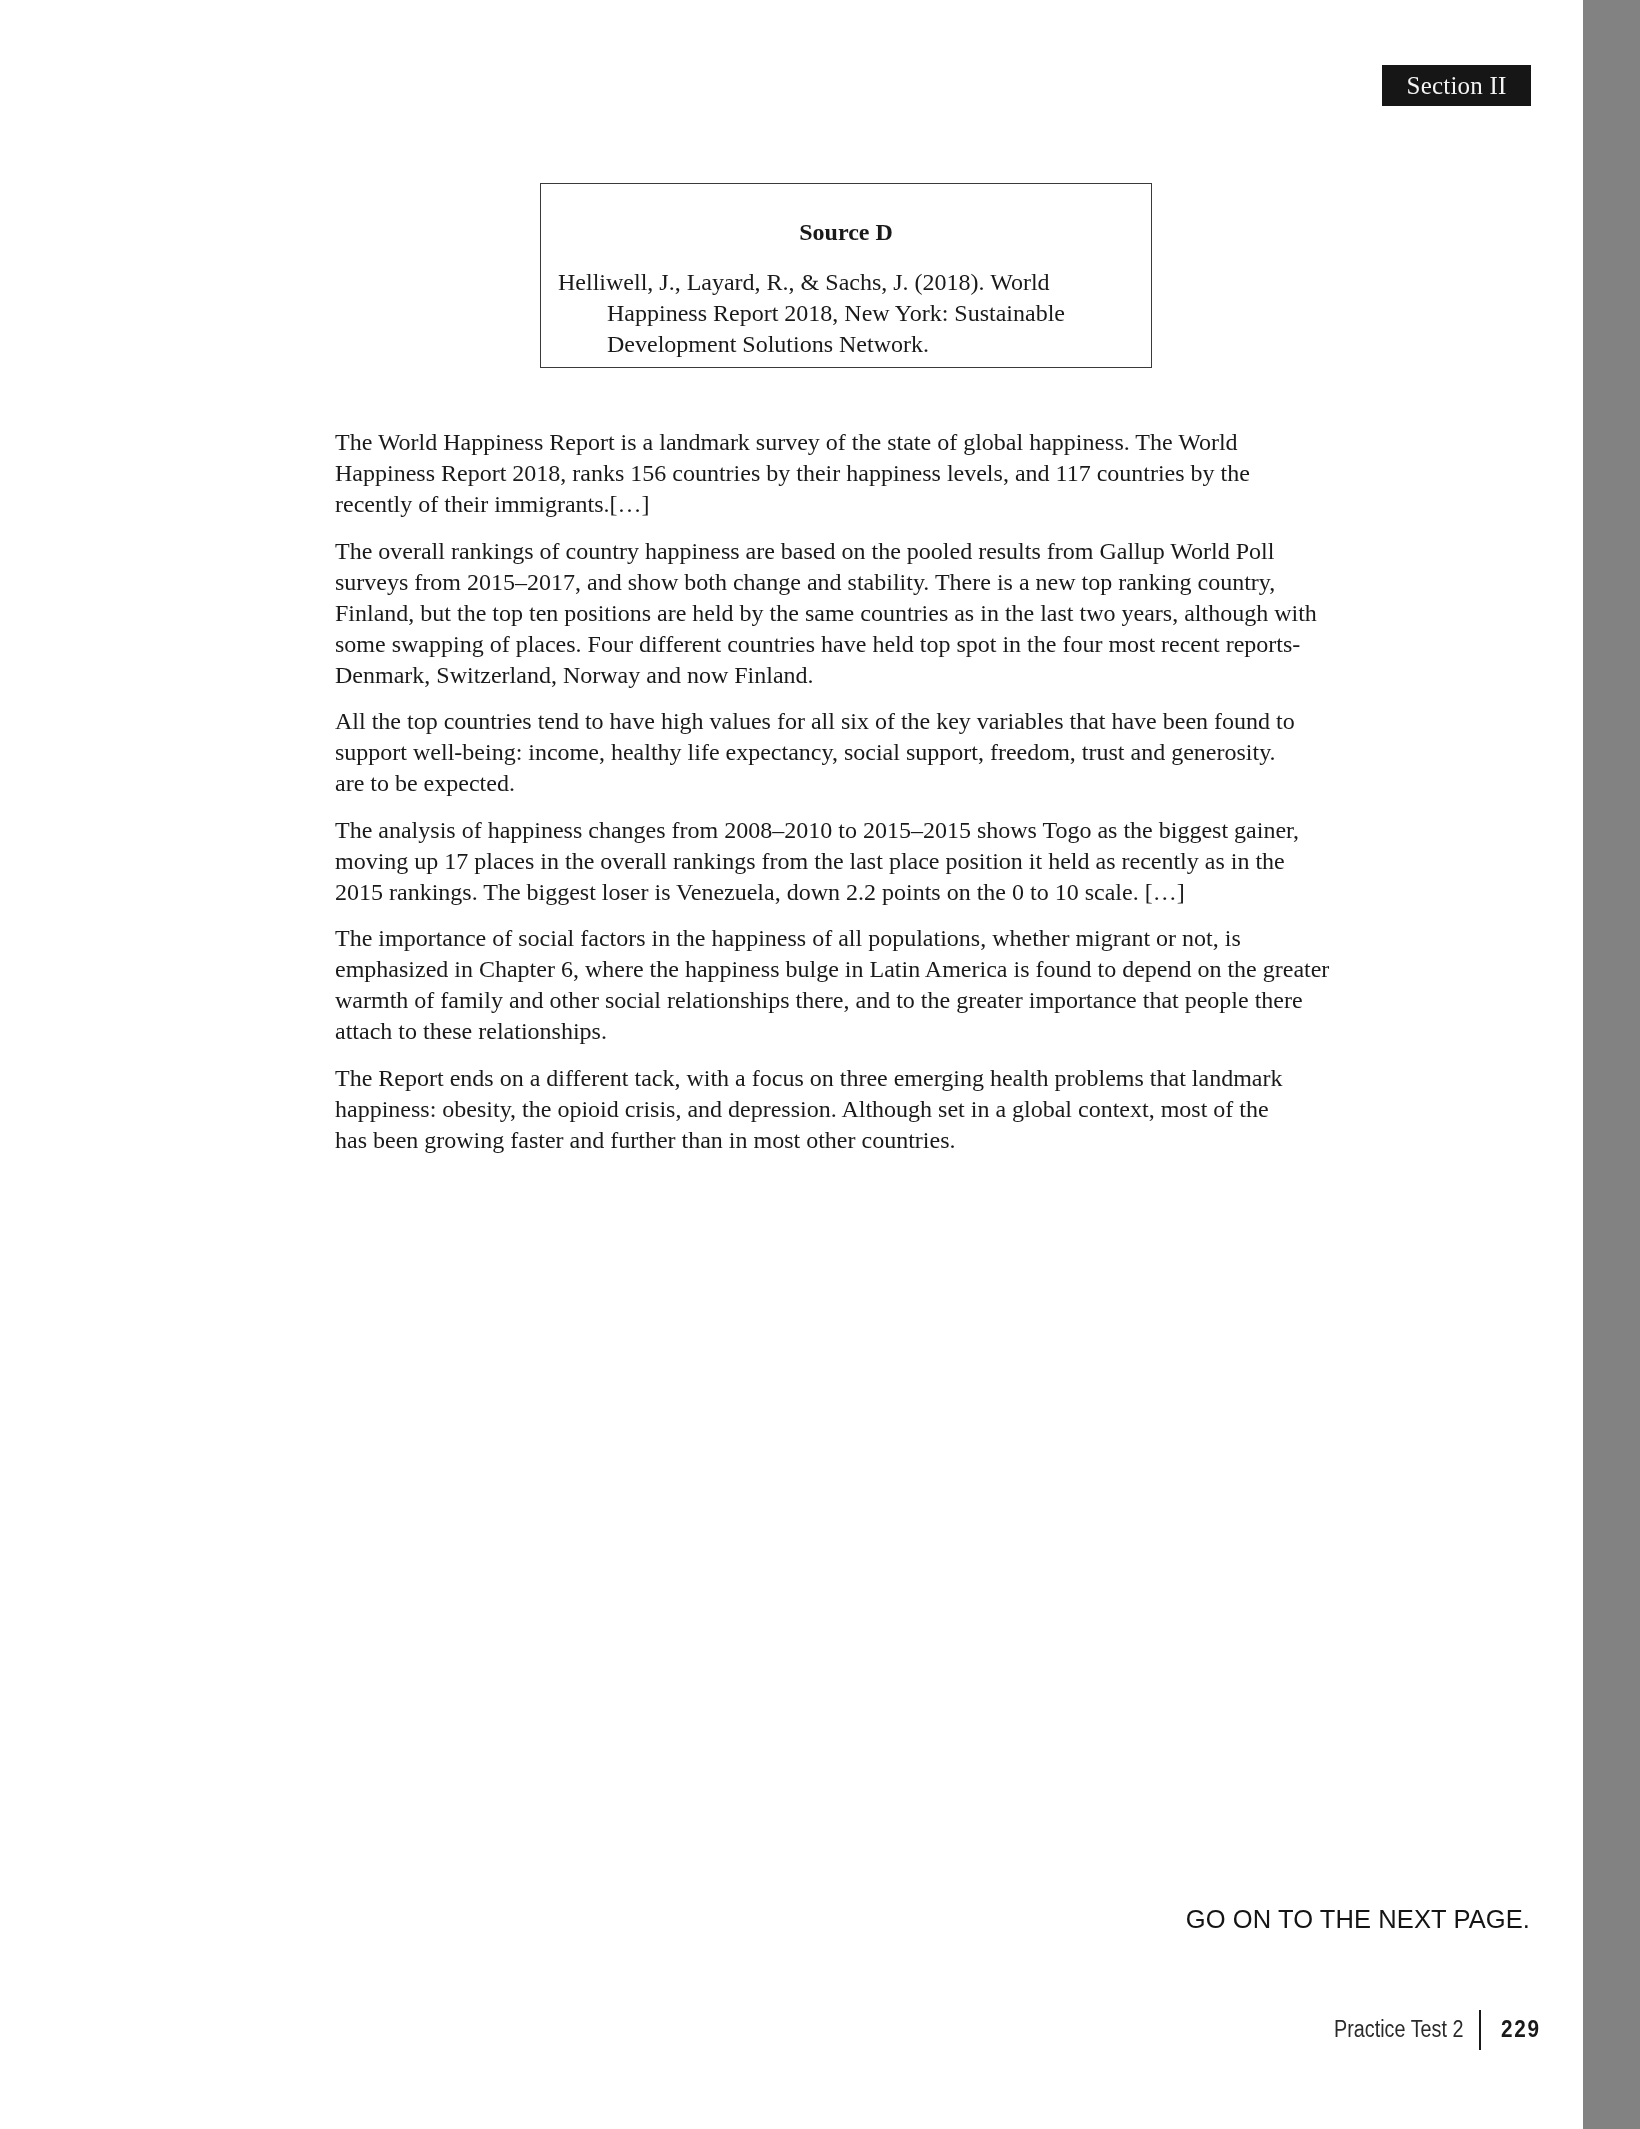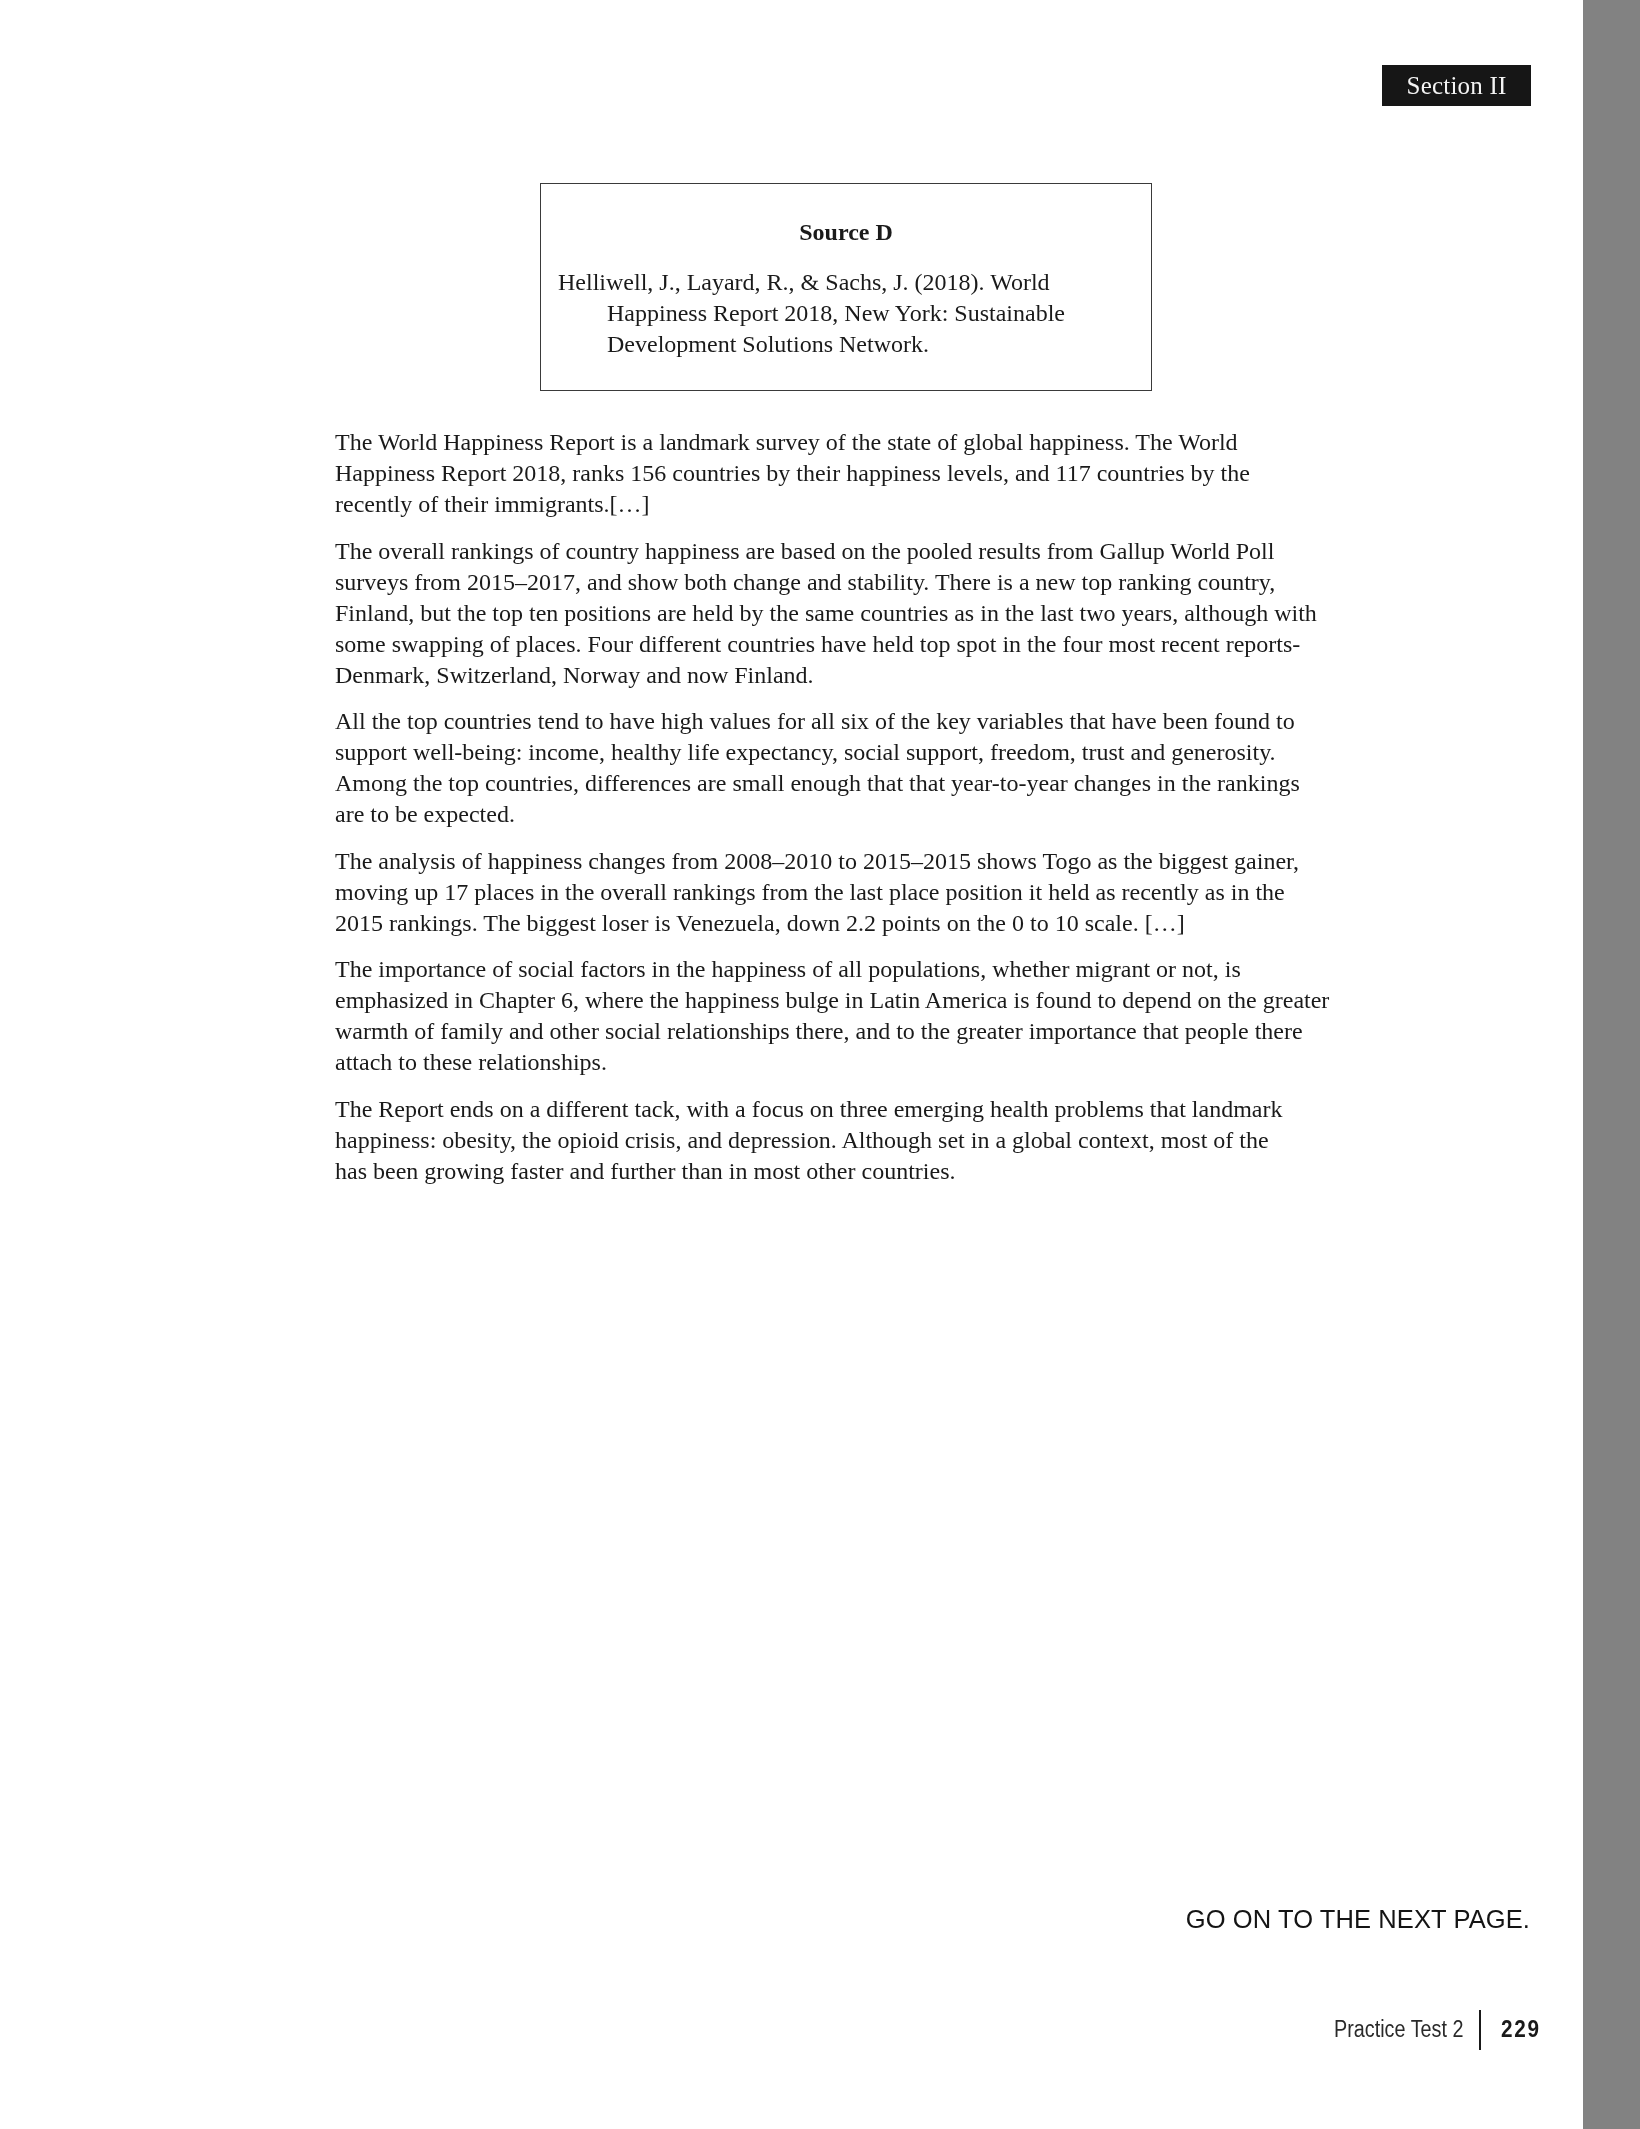--- a/index.html
+++ b/index.html
@@ -36,21 +36,21 @@
       line-height: 41px;
       text-align: center;
       letter-spacing: 0.2px;
       margin-top: 29px;
     }
     .source-box {
       position: absolute;
       left: 540px;
       top: 183px;
       width: 612px;
-      height: 208px;
+      height: 185px;
       border: 1.5px solid #3a3a3a;
       box-sizing: border-box;
     }
     .source-title {
       position: absolute;
       left: 0;
       right: 0;
       top: 34px;
       text-align: center;
       font-weight: bold;
@@ -156,21 +156,20 @@
   <p>
     <span class="line">The overall rankings of country happiness are based on the pooled results from Gallup World Poll</span>
     <span class="line">surveys from 2015–2017, and show both change and stability. There is a new top ranking country,</span>
     <span class="line">Finland, but the top ten positions are held by the same countries as in the last two years, although with</span>
     <span class="line">some swapping of places. Four different countries have held top spot in the four most recent reports-</span>
     <span class="line">Denmark, Switzerland, Norway and now Finland.</span>
   </p>
   <p>
     <span class="line">All the top countries tend to have high values for all six of the key variables that have been found to</span>
     <span class="line">support well-being: income, healthy life expectancy, social support, freedom, trust and generosity.</span>
-    <span class="line">Among the top countries, differences are small enough that that year-to-year changes in the rankings</span>
     <span class="line">are to be expected.</span>
   </p>
   <p>
     <span class="line">The analysis of happiness changes from 2008–2010 to 2015–2015 shows Togo as the biggest gainer,</span>
     <span class="line">moving up 17 places in the overall rankings from the last place position it held as recently as in the</span>
     <span class="line">2015 rankings. The biggest loser is Venezuela, down 2.2 points on the 0 to 10 scale. […]</span>
   </p>
   <p>
     <span class="line">The importance of social factors in the happiness of all populations, whether migrant or not, is</span>
     <span class="line">emphasized in Chapter 6, where the happiness bulge in Latin America is found to depend on the greater</span>

